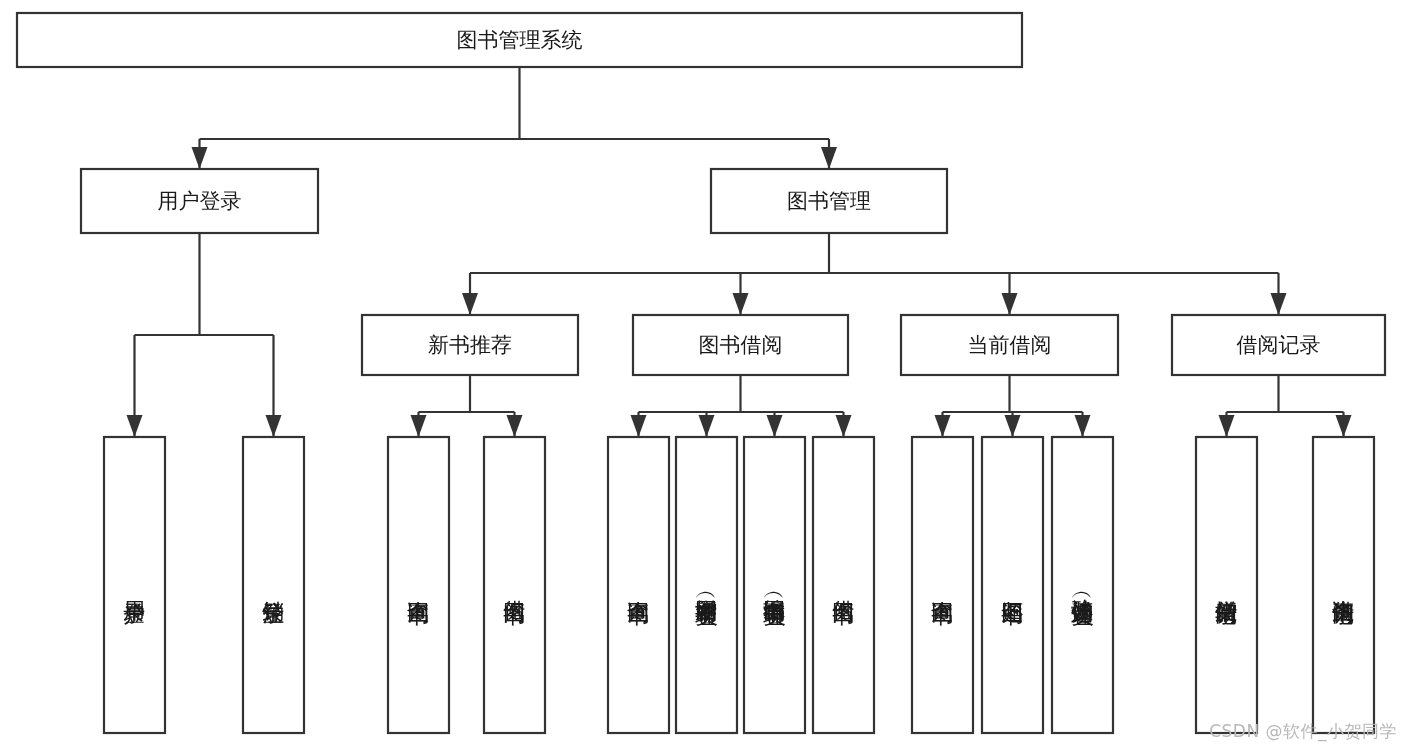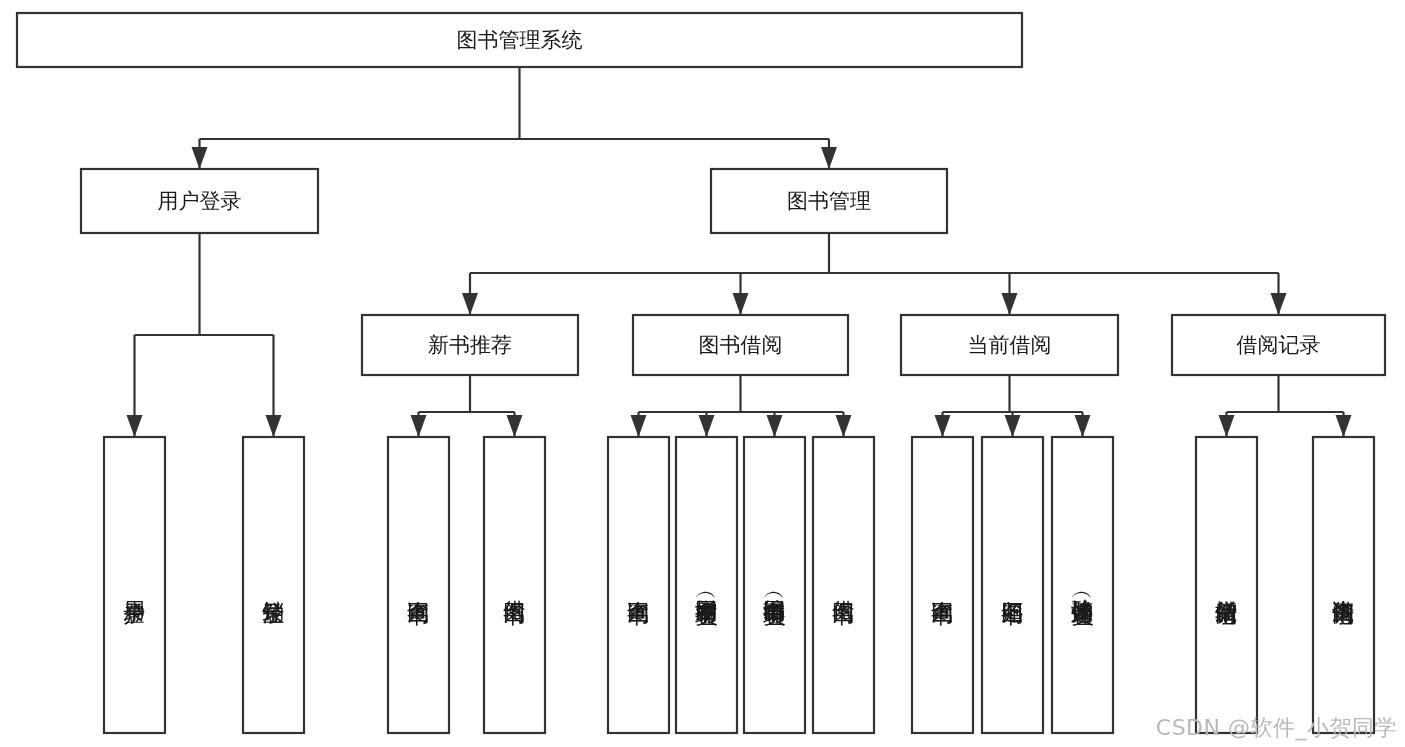--- a/index.html
+++ b/index.html
@@ -60,21 +60,21 @@
     align-items: center;
     justify-content: center;
     white-space: nowrap;
     user-select: none;
   }
   .watermark {
     position: absolute;
     right: 8px;
     bottom: 4px;
     font-family: "DejaVu Sans", "Liberation Sans", sans-serif;
-    font-size: 22px;
+    font-size: 17px;
     color: #b8b8b8;
     letter-spacing: 0.5px;
     white-space: nowrap;
   }
 </style>
 </head>
 <body>
 
 <div id="diagram-root">
 

